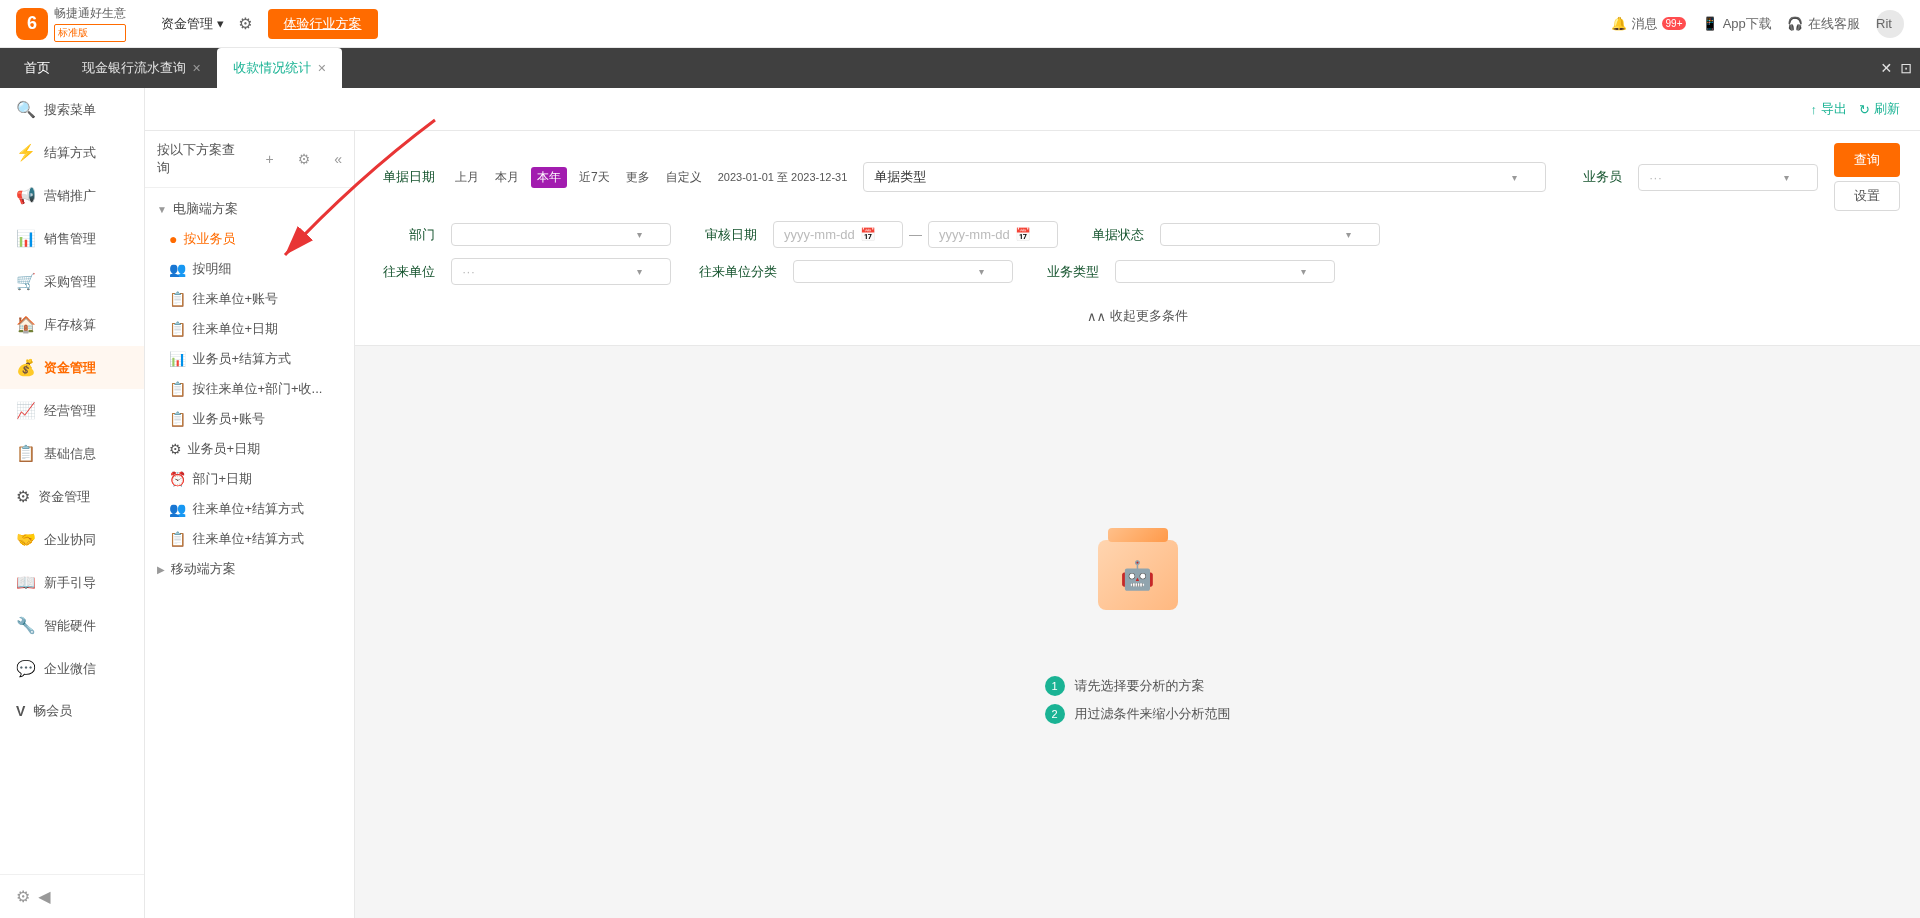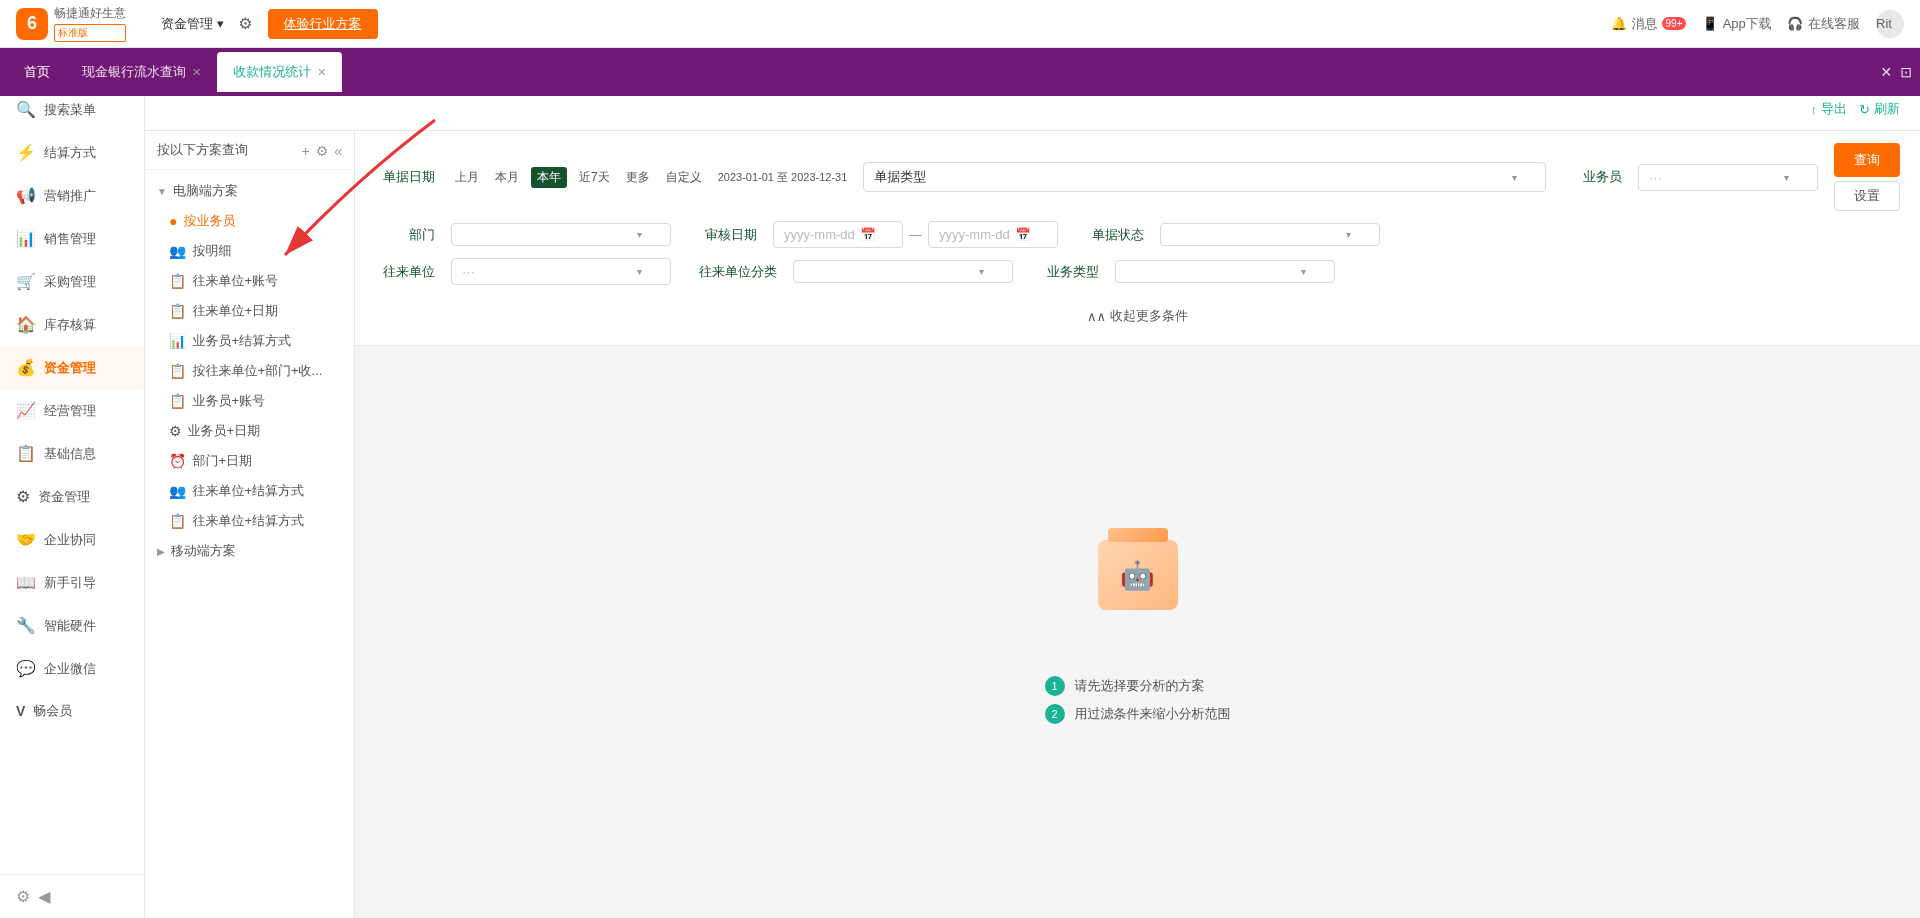--- a/index.html
+++ b/index.html
@@ -65,22 +65,22 @@
       align-items: center;
       gap: 16px;
       margin-left: auto;
     }
     .notification-area { display: flex; align-items: center; gap: 4px; cursor: pointer; color: #666; font-size: 13px; }
     .badge { background: #ff4d4f; color: white; font-size: 10px; padding: 1px 4px; border-radius: 8px; }
     .user-avatar { width: 28px; height: 28px; background: #e8e8e8; border-radius: 50%; display: flex; align-items: center; font-size: 13px; color: #666; }
 
     
     .tab-bar {
-      height: 48px;
-      background: #701a75;
+      height: 40px;
+      background: #404040;
       display: flex;
       align-items: center;
       position: fixed;
       top: 48px; left: 0; right: 0;
       z-index: 99;
       padding: 0 8px;
     }
     .tab-item {
       height: 40px;
       display: flex;
@@ -196,22 +196,22 @@
     .left-panel {
       width: 210px;
       background: #fff;
       border-right: 1px solid #e8e8e8;
       overflow-y: auto;
       flex-shrink: 0;
     }
     .panel-header {
       padding: 10px 12px;
       display: flex;
-      align-items: flex-end;
-      gap: 6px;
+      align-items: center;
+      gap: 24px;
       border-bottom: 1px solid #f0f0f0;
       font-size: 13px;
       color: #555;
     }
     .panel-header-label { flex: 1; }
     .panel-icon-btn { cursor: pointer; color: #999; font-size: 14px; }
     .solution-section { padding: 6px 0; }
     .solution-group-header {
       display: flex;
       align-items: center;
@@ -268,21 +268,21 @@
       align-items: center;
       gap: 8px;
     }
     .date-btn {
       font-size: 12px;
       color: #555;
       cursor: pointer;
       padding: 2px 4px;
     }
     .date-btn.active {
-      background: #14532d;
+      background: #a21caf;
       color: white;
       border-radius: 3px;
       padding: 2px 6px;
     }
     .date-range {
       font-size: 11px;
       color: #555;
       margin-left: 4px;
     }
     .filter-select {

